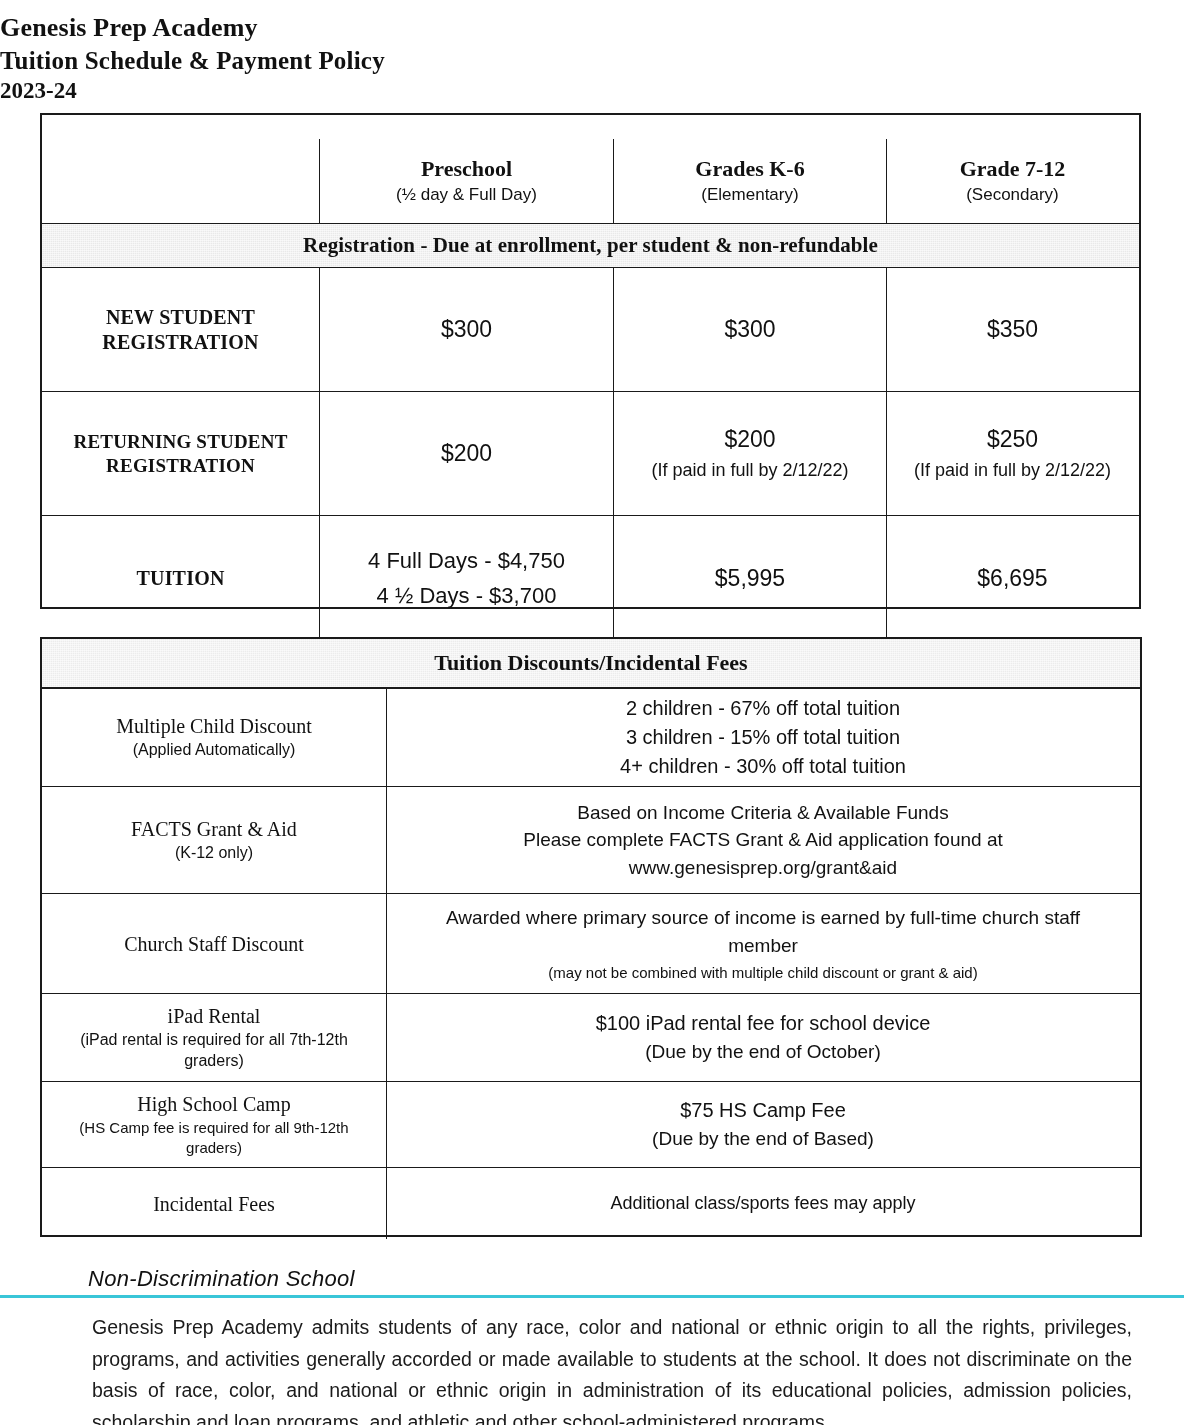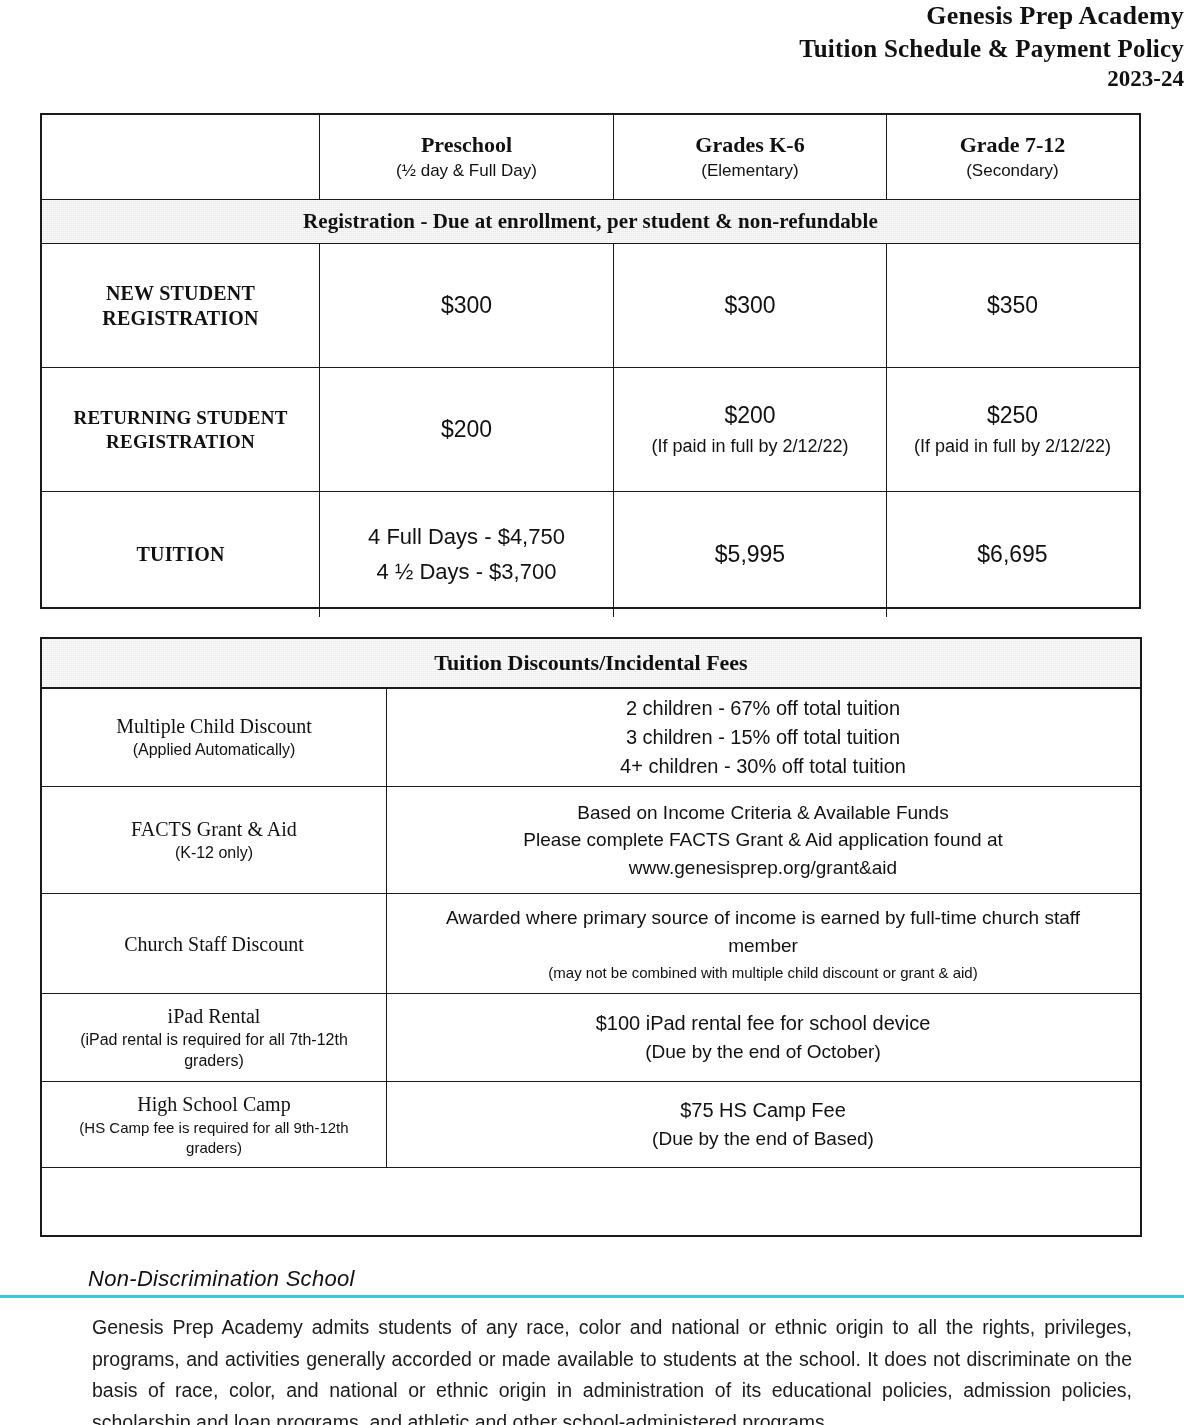--- a/index.html
+++ b/index.html
@@ -18,22 +18,22 @@
 
   .page {
     position: relative;
     width: 1184px;
     height: 1425px;
     box-sizing: border-box;
   }
 
   
   .title-block {
-    text-align: right;
-    padding-top: 0;
+    text-align: left;
+    padding-top: 12px;
     font-family: "Liberation Serif", serif;
   }
   .title-line-1 {
     font-size: 26px;
     font-weight: bold;
     letter-spacing: 0.2px;
     line-height: 1.25;
   }
   .title-line-2 {
     font-size: 25px;
@@ -75,21 +75,21 @@
     width: 1101px;
     height: 496px;
   }
   .t1-row { border-bottom: 1.6px solid #1a1a1a; }
   .t1-row.last { border-bottom: none; }
   .c-label { width: 278px; border-right: 1.6px solid #1a1a1a; }
   .c-pre   { width: 294px; border-right: 1.6px solid #1a1a1a; }
   .c-k6    { width: 273px; border-right: 1.6px solid #1a1a1a; }
   .c-712   { width: 251px; }
 
-  .head-row { height: 85px; }
+  .head-row { height: 85px; margin-top: 24px; }
   .head-main {
     font-family: "Liberation Serif", serif;
     font-size: 22px;
     font-weight: bold;
     line-height: 1.2;
   }
   .head-sub {
     font-size: 17px;
     line-height: 1.3;
     margin-top: 2px;
@@ -366,20 +366,28 @@
       <div class="cell c-fee-label">
         <div class="fee-name">High School Camp</div>
         <div class="fee-sub tiny">(HS Camp fee is required for all 9th-12th graders)</div>
       </div>
       <div class="cell c-fee-value">
         <div class="fee-line">$75 HS Camp Fee</div>
         <div class="fee-line sub">(Due by the end of Based)</div>
       </div>
     </div>
 
+    <div class="row t2-row last r-inc">
+      <div class="cell c-fee-label">
+        <div class="fee-name">Incidental Fees</div>
+      </div>
+      <div class="cell c-fee-value">
+        <div class="fee-line small">Additional class/sports fees may apply</div>
+      </div>
+    </div>
   </div>
 
   <div id="policy-section">
     <div class="policy-heading">Non-Discrimination School</div>
     <div class="policy-rule" style="background: rgb(57, 198, 216);"></div>
     <div class="policy-body">Genesis Prep Academy admits students of any race, color and national or ethnic origin to all the rights, privileges, programs, and activities generally accorded or made available to students at the school.  It does not discriminate on the basis of race, color, and national or ethnic origin in administration of its educational policies, admission policies, scholarship and loan programs, and athletic and other school-administered programs.</div>
   </div>
 
 </div>
 

